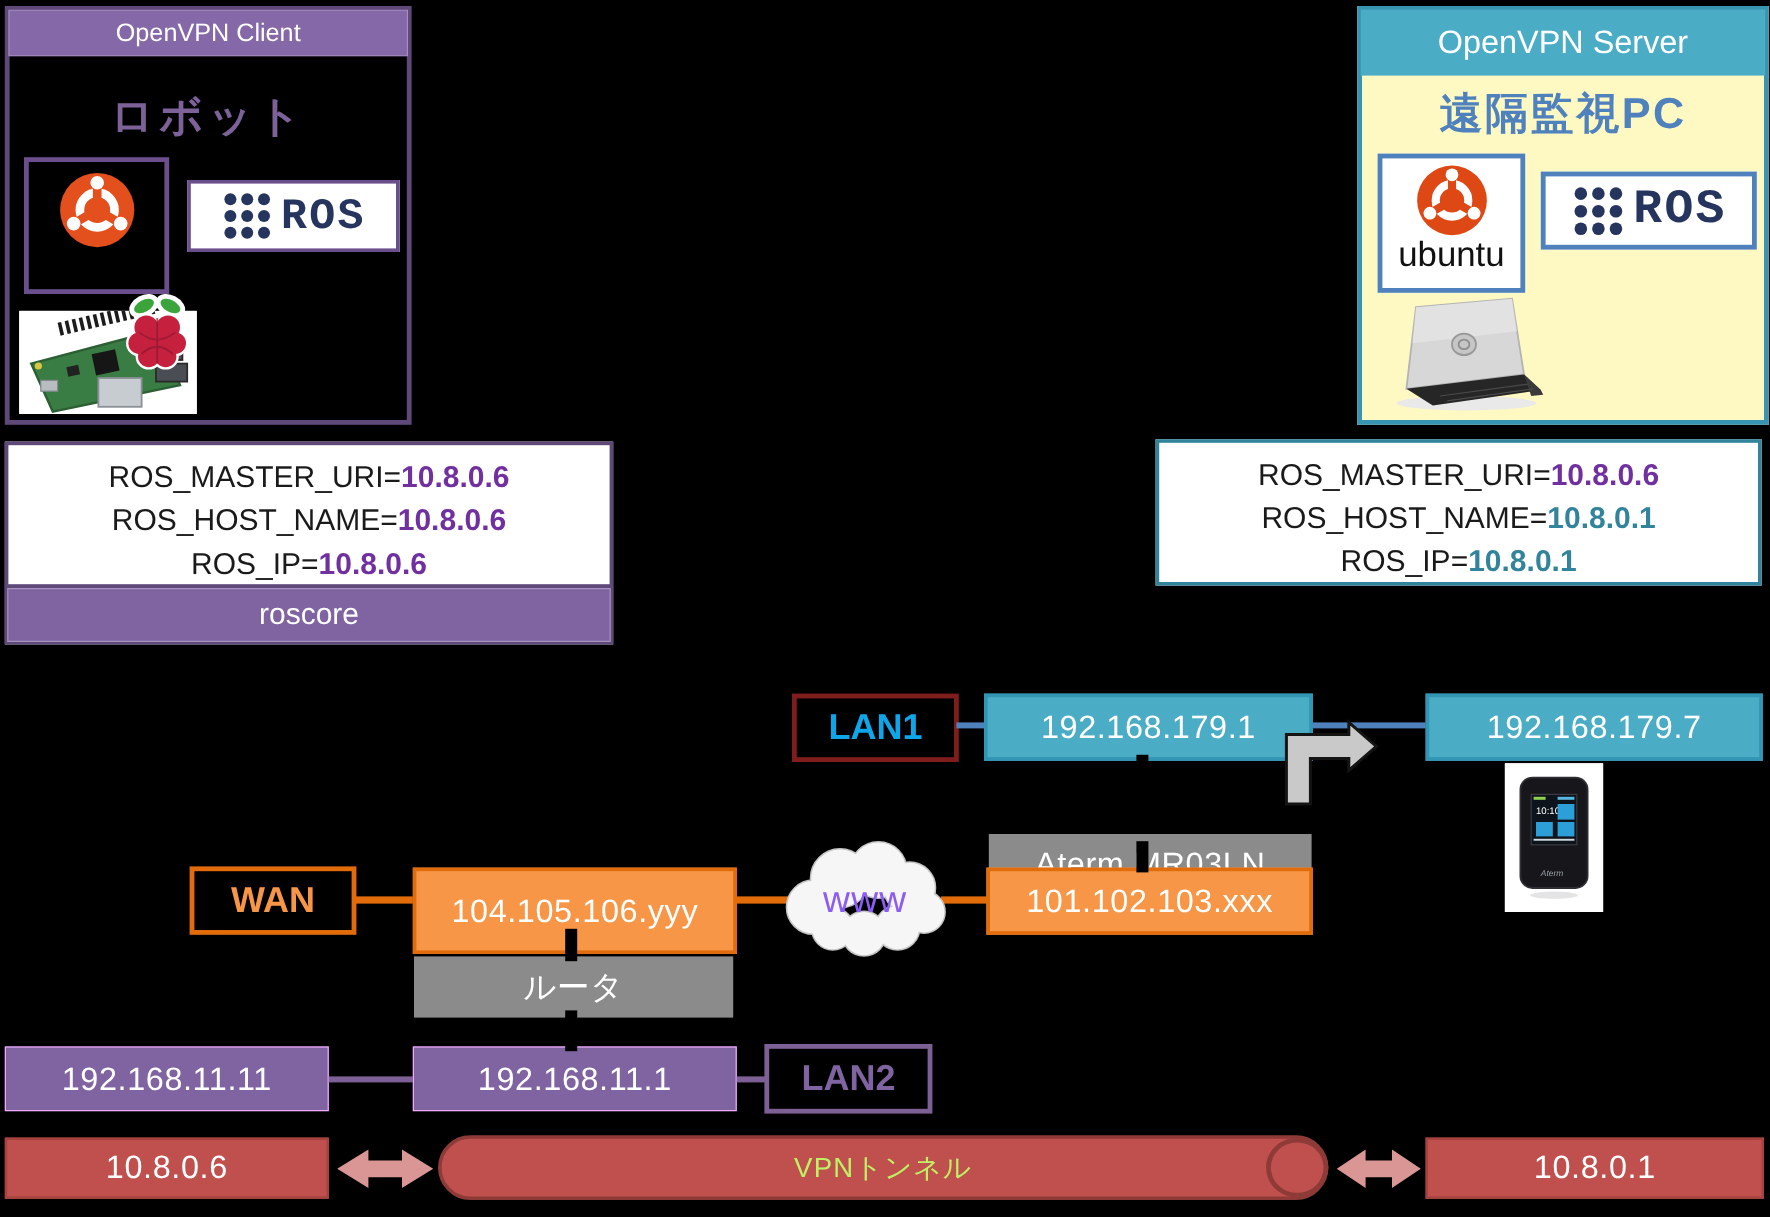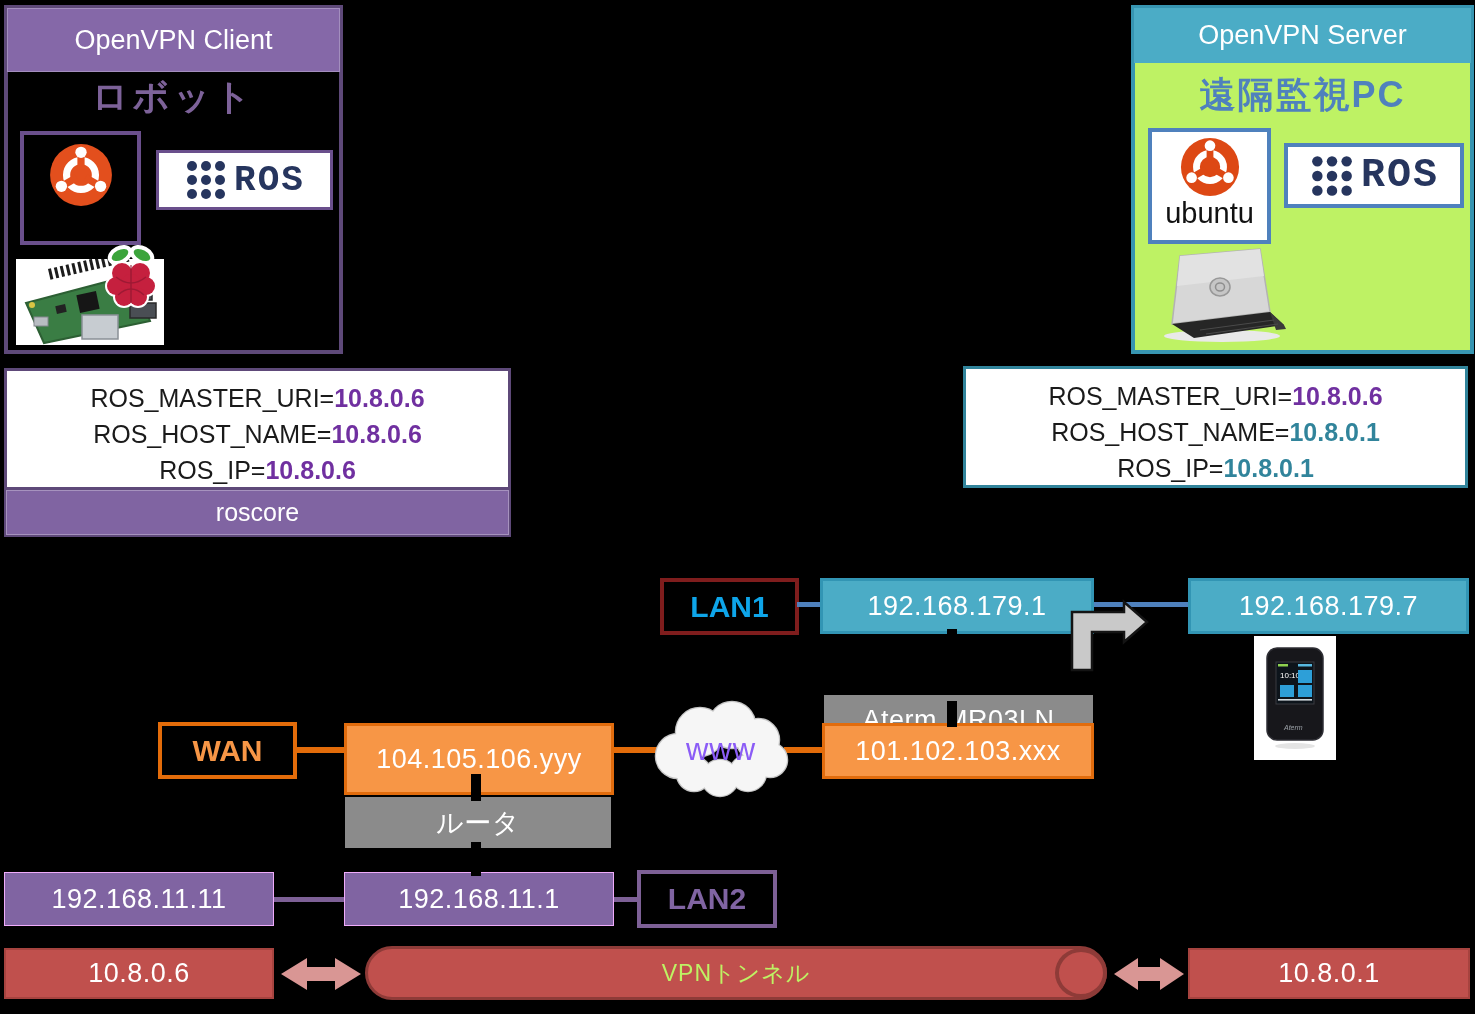--- a/index.html
+++ b/index.html
@@ -25,35 +25,35 @@
 
   .hline{position:absolute;}
   .blue-line{background:#4F81BD;height:5px;}
   .orange-line{background:#E36C0A;height:6px;}
   .purple-line{background:#7D6096;height:5px;}
   .tick{position:absolute;width:10px;background:#000;z-index:5;}
 
   
   .panel{position:absolute;box-sizing:border-box;}
   #client-panel{left:4px;top:5px;width:339px;height:349px;border:4px solid #5E4979;background:transparent;}
-  #client-header{position:absolute;left:-1px;top:-1px;right:-1px;height:64px;background:#8568A8;
+  #client-header{position:absolute;left:-1px;top:-1px;right:-1px;height:39px;background:#8568A8;
                  box-shadow:inset 0 0 0 1px rgba(255,255,255,.25);
-                 display:flex;align-items:center;justify-content:center;color:#fff;font-size:27px;}
+                 display:flex;align-items:center;justify-content:center;color:#fff;font-size:21px;}
   #client-title{position:absolute;left:0;right:0;top:64px;text-align:center;
                 color:#7D6299;font-size:36px;font-weight:bold;letter-spacing:4px;}
   #ubuntu-client-box{position:absolute;left:12px;top:122px;width:113px;height:99px;
                      border:4px solid #6A4F8C;display:flex;align-items:flex-start;justify-content:center;padding-top:7px;box-sizing:content-box;}
   #ros-client-box{position:absolute;left:148px;top:141px;width:171px;height:54px;background:#fff;
                   border:3px solid #6A4F8C;display:flex;align-items:center;justify-content:center;gap:6px;}
   .ros-text{color:#26355E;font-weight:bold;letter-spacing:2px;font-family:Liberation Mono, monospace;}
   #ros-client-box .ros-text{font-size:36px;}
   #raspi-wrap{position:absolute;left:8px;top:250px;width:148px;height:86px;background:#fff;}
   #raspi-logo{position:absolute;left:88px;top:-16px;width:54px;height:66px;}
 
-  #server-panel{left:1131px;top:5px;width:343px;height:349px;border:4px solid #3795B1;background:#bef264;}
+  #server-panel{left:1131px;top:5px;width:343px;height:349px;border:4px solid #3795B1;background:#fef9c3;}
   #server-header{position:absolute;left:-1px;top:-1px;right:-1px;height:55px;background:#4BACC6;
                  display:flex;align-items:center;justify-content:center;color:#fff;font-size:27px;}
   #server-title{position:absolute;left:0;right:0;top:62px;text-align:center;
                 color:#4F81BD;font-size:36px;font-weight:bold;letter-spacing:2px;}
   #ubuntu-server-box{position:absolute;left:13px;top:119px;width:115px;height:104px;border:4px solid #4F81BD;
                      background:#fff;display:flex;flex-direction:column;align-items:center;justify-content:flex-start;padding-top:4px;box-sizing:content-box;}
   .ubuntu-text{color:#111;font-size:29px;font-weight:500;letter-spacing:0;line-height:1;margin-top:1px;}
   #ros-server-box{position:absolute;left:149px;top:134px;width:172px;height:57px;background:#fff;
                   border:4px solid #4F81BD;display:flex;align-items:center;justify-content:center;gap:6px;}
   #ros-server-box .ros-text{font-size:40px;}

